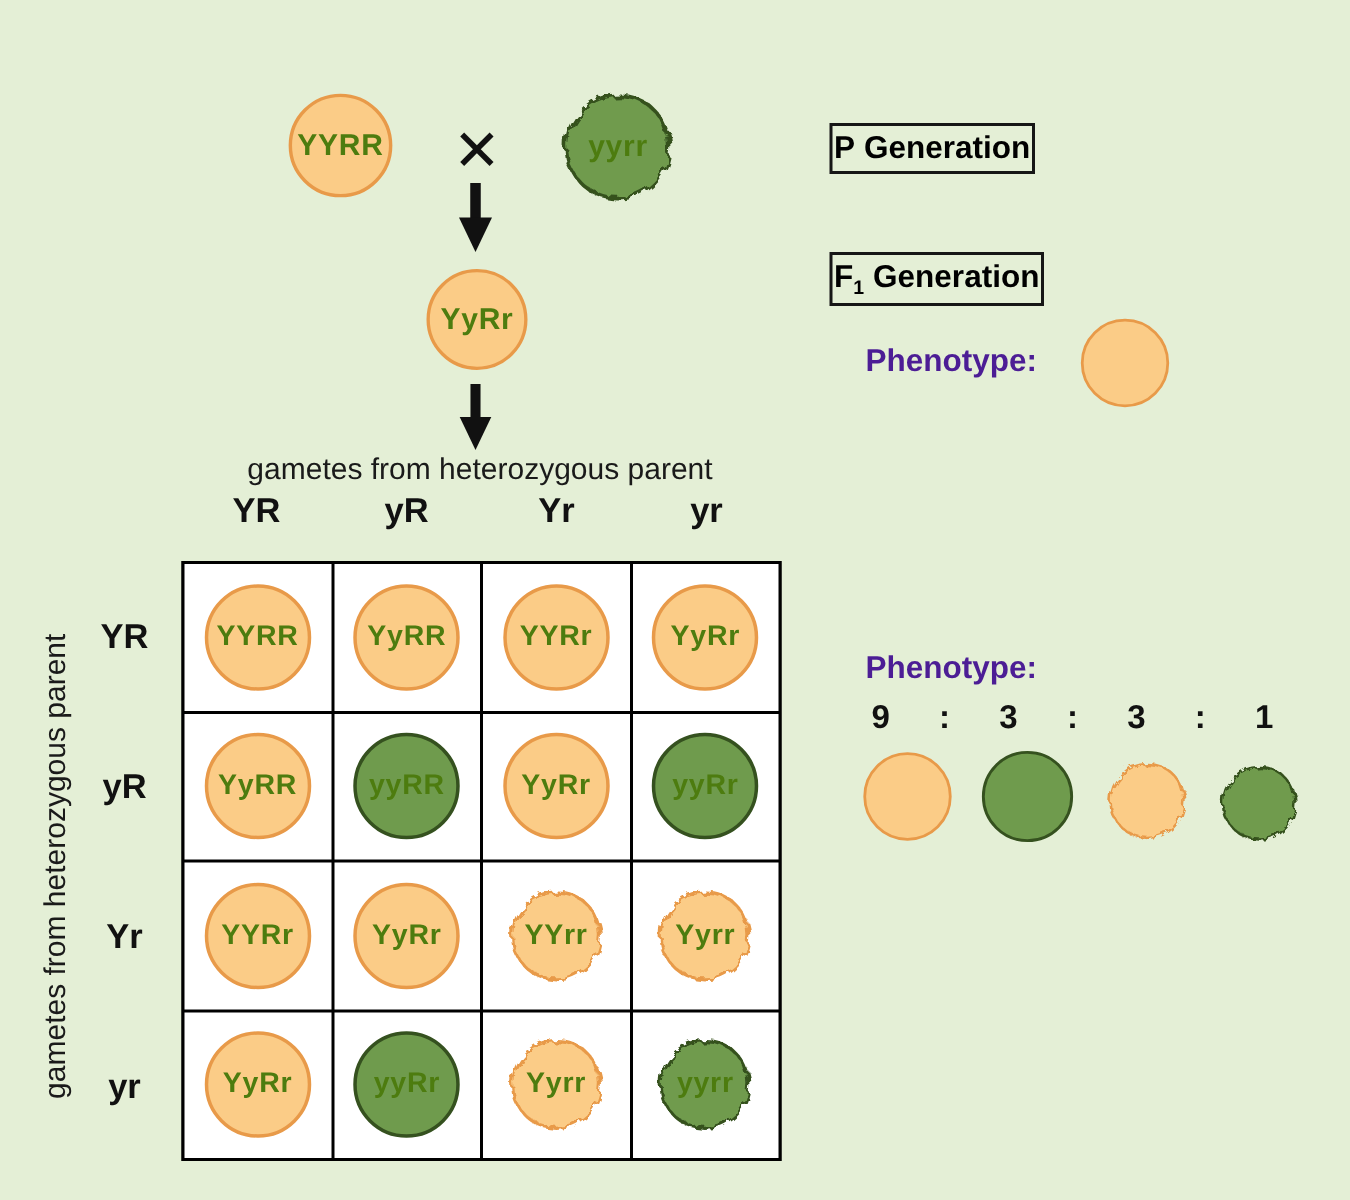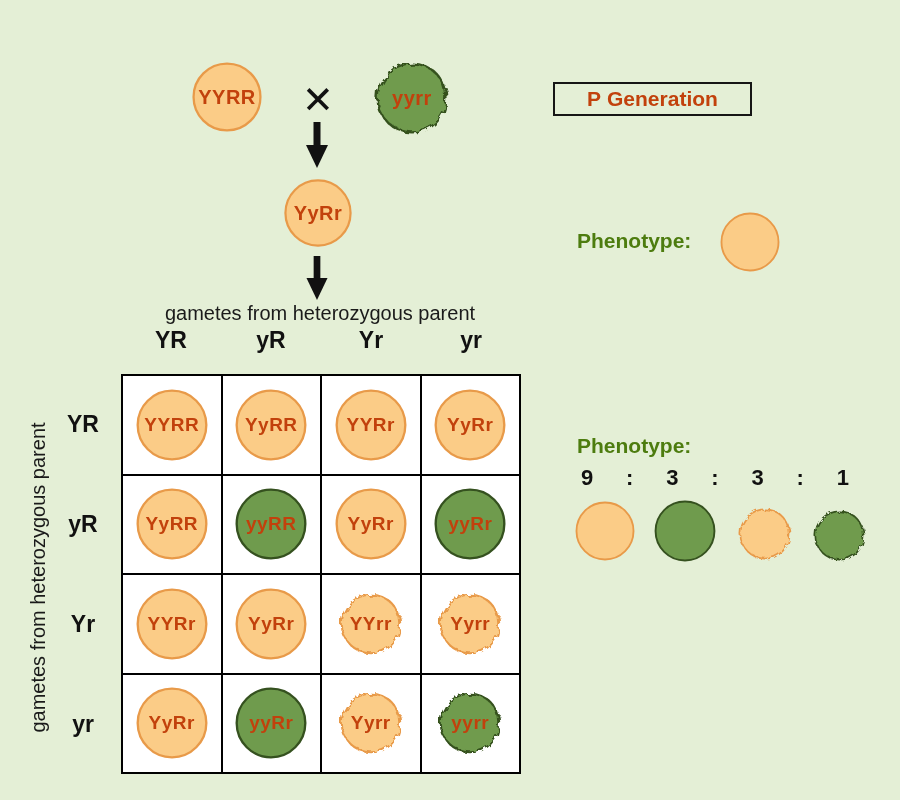--- a/index.html
+++ b/index.html
@@ -6,21 +6,21 @@
   body{font-family:"Liberation Sans",sans-serif;background:#e4efd6;}
   #stage{position:relative;width:900px;height:800px;background:#e4efd6;overflow:hidden;}
 
   
   .pea{position:relative;width:100%;height:100%;display:flex;align-items:center;justify-content:center;}
   .pea svg{position:absolute;inset:0;width:100%;height:100%;overflow:visible;}
   .pea circle{stroke-width:3;}
   .pea.orange circle{fill:#fbcc87;stroke:#e89a49;}
   .pea.green circle{fill:#6f9b4d;stroke:#35511f;}
   .pea.wrinkled circle{filter:url(#wrinkleF);}
-  .pea-label{position:relative;font-weight:700;font-size:20px;color:#c2410c;letter-spacing:0.5px;}
+  .pea-label{position:relative;font-weight:700;font-size:20px;color:#4d7c0f;letter-spacing:0.5px;}
 
   
   .pos-p1{position:absolute;left:189px;top:59px;width:76px;height:76px;}
   .pos-cross{position:absolute;left:294px;top:76px;width:48px;height:48px;display:flex;align-items:center;justify-content:center;
              font-family:"DejaVu Sans",sans-serif;font-weight:700;font-size:38px;color:#111;}
   .pos-p2{position:absolute;left:372px;top:58px;width:80px;height:80px;}
   .pos-arrow1{position:absolute;left:306px;top:122px;}
   .pos-f1pea{position:absolute;left:281px;top:176px;width:74px;height:74px;}
   .pos-arrow2{position:absolute;left:306px;top:256px;}
   .arrow{display:block;}
@@ -35,27 +35,27 @@
   .left-axis-label{position:absolute;left:-172px;top:566px;width:420px;text-align:center;font-size:20px;color:#1a1a1a;transform:rotate(-90deg);}
   .punnett{position:absolute;left:121px;top:374px;width:400px;height:400px;box-sizing:border-box;
            display:grid;grid-template-columns:repeat(4,1fr);grid-template-rows:repeat(4,1fr);
            gap:2px;background:#000;border:2px solid #000;}
   .cell{background:#fff;display:flex;align-items:center;justify-content:center;}
   .cell .pea{width:78px;height:78px;}
   .cell .pea.wrinkled{width:68px;height:68px;}
   .cell .pea-label{font-size:19px;}
 
   
-  .gen-box{position:absolute;border:2px solid #161616;padding:3px 32px;font-weight:700;font-size:21px;color:#c2410c;white-space:nowrap;}
+  .gen-box{position:absolute;border:2px solid #161616;padding:3px 1px;font-weight:700;font-size:21px;color:#000000;white-space:nowrap;}
   .gen-box sub{font-size:13px;font-weight:700;}
   .gen-box .rest{margin-left:6px;}
   .pos-pgen{left:553px;top:82px;}
   .pos-f1gen{left:553px;top:168px;}
   .pos-f2gen{left:553px;top:377px;}
-  .phen-label{position:absolute;font-weight:700;font-size:21px;color:#4d7c0f;}
+  .phen-label{position:absolute;font-weight:700;font-size:21px;color:#4c1d95;}
   .pos-f1phen{left:577px;top:229px;}
   .pos-f2phen{left:577px;top:434px;}
   .pos-f1pea2{position:absolute;left:719px;top:211px;width:62px;height:62px;}
   .ratio-row{position:absolute;left:581px;top:465px;width:268px;display:flex;justify-content:space-between;
              font-weight:700;font-size:22px;color:#111;}
   .pos-f2p1{position:absolute;left:574px;top:500px;width:62px;height:62px;}
   .pos-f2p2{position:absolute;left:653px;top:499px;width:64px;height:64px;}
   .pos-f2p3{position:absolute;left:737px;top:506px;width:56px;height:56px;}
   .pos-f2p4{position:absolute;left:812px;top:508px;width:55px;height:55px;}
 </style>
@@ -258,20 +258,23 @@
           </svg>
         <span class="pea-label">yyrr</span>
       </div>
     </div>
   </div>
 
   <div class="gen-box pos-pgen">
     <span class="prefix">P</span><span class="rest">Generation</span>
   </div>
 
+  <div class="gen-box pos-f1gen">
+    <span class="prefix">F</span><sub>1</sub><span class="rest">Generation</span>
+  </div>
 
   <div class="phen-label pos-f1phen">Phenotype:</div>
 
   <div class="pos-f1pea2">
     <div class="pea orange smooth">
       <svg viewBox="0 0 100 100">
           <circle cx="50" cy="50" r="46"></circle>
         </svg>
     </div>
   </div>

